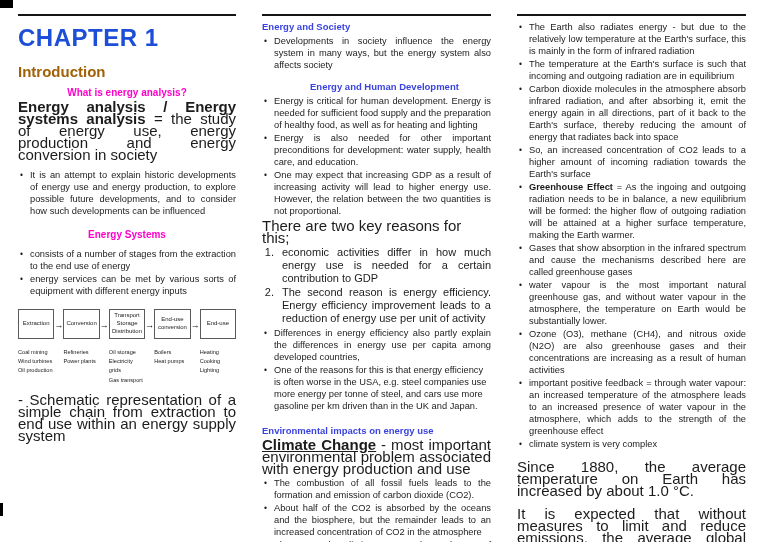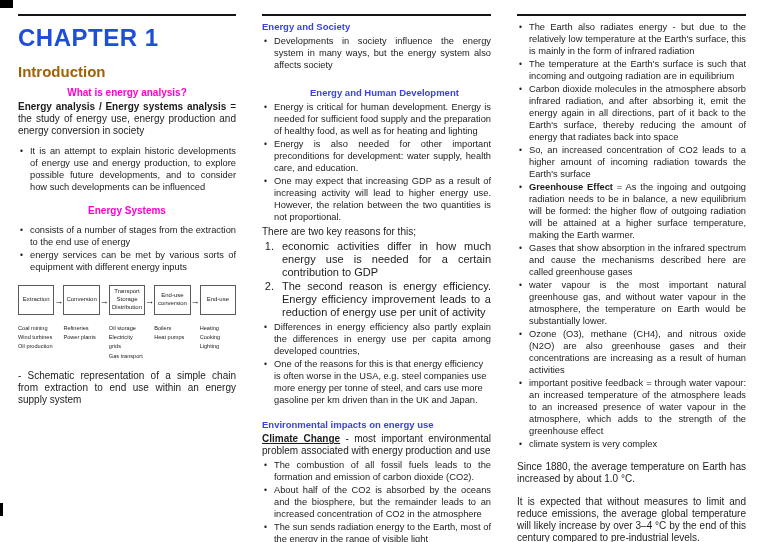--- a/index.html
+++ b/index.html
@@ -17,21 +17,21 @@
   .corner-mark{position:absolute;left:0;top:0;width:13px;height:8px;background:#000;}
   .edge-mark{position:absolute;left:0;top:503px;width:3px;height:13px;background:#000;}
 
   h1.chapter{font-size:24px;font-weight:bold;color:#1d4ed8;margin:8px 0 0 0;letter-spacing:0.5px;}
   h2.intro{font-size:15px;font-weight:bold;color:#a16207;margin:11px 0 5px 0;}
   h3{margin:0;}
   .h-magenta{font-size:10px;font-weight:bold;color:#FF00CC;margin:7px 0 3px 0;text-align:center;}
   .h-blue{font-size:9.5px;font-weight:bold;color:#3A43DF;margin:11px 0 3px 0;}
   .h-blue.first{margin-top:2px;}
 
-  p{font-size:10px;line-height:12px;margin:0 0 2px 0;}
+  p{font-size:15px;line-height:12px;margin:0 0 2px 0;}
   .just{text-align:justify;}
   .gap-top{margin-top:11px;}
 
   ul.blist{list-style:none;margin:2px 0 2px 0;padding:0;}
   ul.blist li{
     position:relative;padding-left:12px;margin:0 0 1px 0;
     font-size:9.3px;line-height:12px;
   }
   ul.blist li::before{content:"\2022";position:absolute;left:2px;top:0;font-size:8.5px;}
   ul.blist.spaced{margin-top:8px;}
@@ -115,21 +115,21 @@
   <p class="just caption">- Schematic representation of a simple chain from extraction to end use within an energy supply system</p>
 </div>
 
 <div class="col col-mid">
   <div class="toprule"></div>
   <h3 class="h-blue first">Energy and Society</h3>
   <ul class="blist">
     <li class="just">Developments in society influence the energy system in many ways, but the energy system also affects society</li>
   </ul>
 
-  <h3 class="h-blue" style="margin-top:16px;padding-left:48px;">Energy and Human Development</h3>
+  <h3 class="h-blue" style="margin-top:10px;padding-left:48px;">Energy and Human Development</h3>
   <ul class="blist">
     <li class="just">Energy is critical for human development. Energy is needed for sufficient food supply and the preparation of healthy food, as well as for heating and lighting</li>
     <li class="just">Energy is also needed for other important preconditions for development: water supply, health care, and education.</li>
     <li class="just">One may expect that increasing GDP as a result of increasing activity will lead to higher energy use. However, the relation between the two quantities is not proportional.</li>
   </ul>
   <p style="margin-top:3px;">There are two key reasons for this;</p>
   <ol class="nlist">
     <li class="just">economic activities differ in how much energy use is needed for a certain contribution to GDP</li>
     <li class="just">The second reason is energy efficiency. Energy efficiency improvement leads to a reduction of energy use per unit of activity</li>
   </ol>

